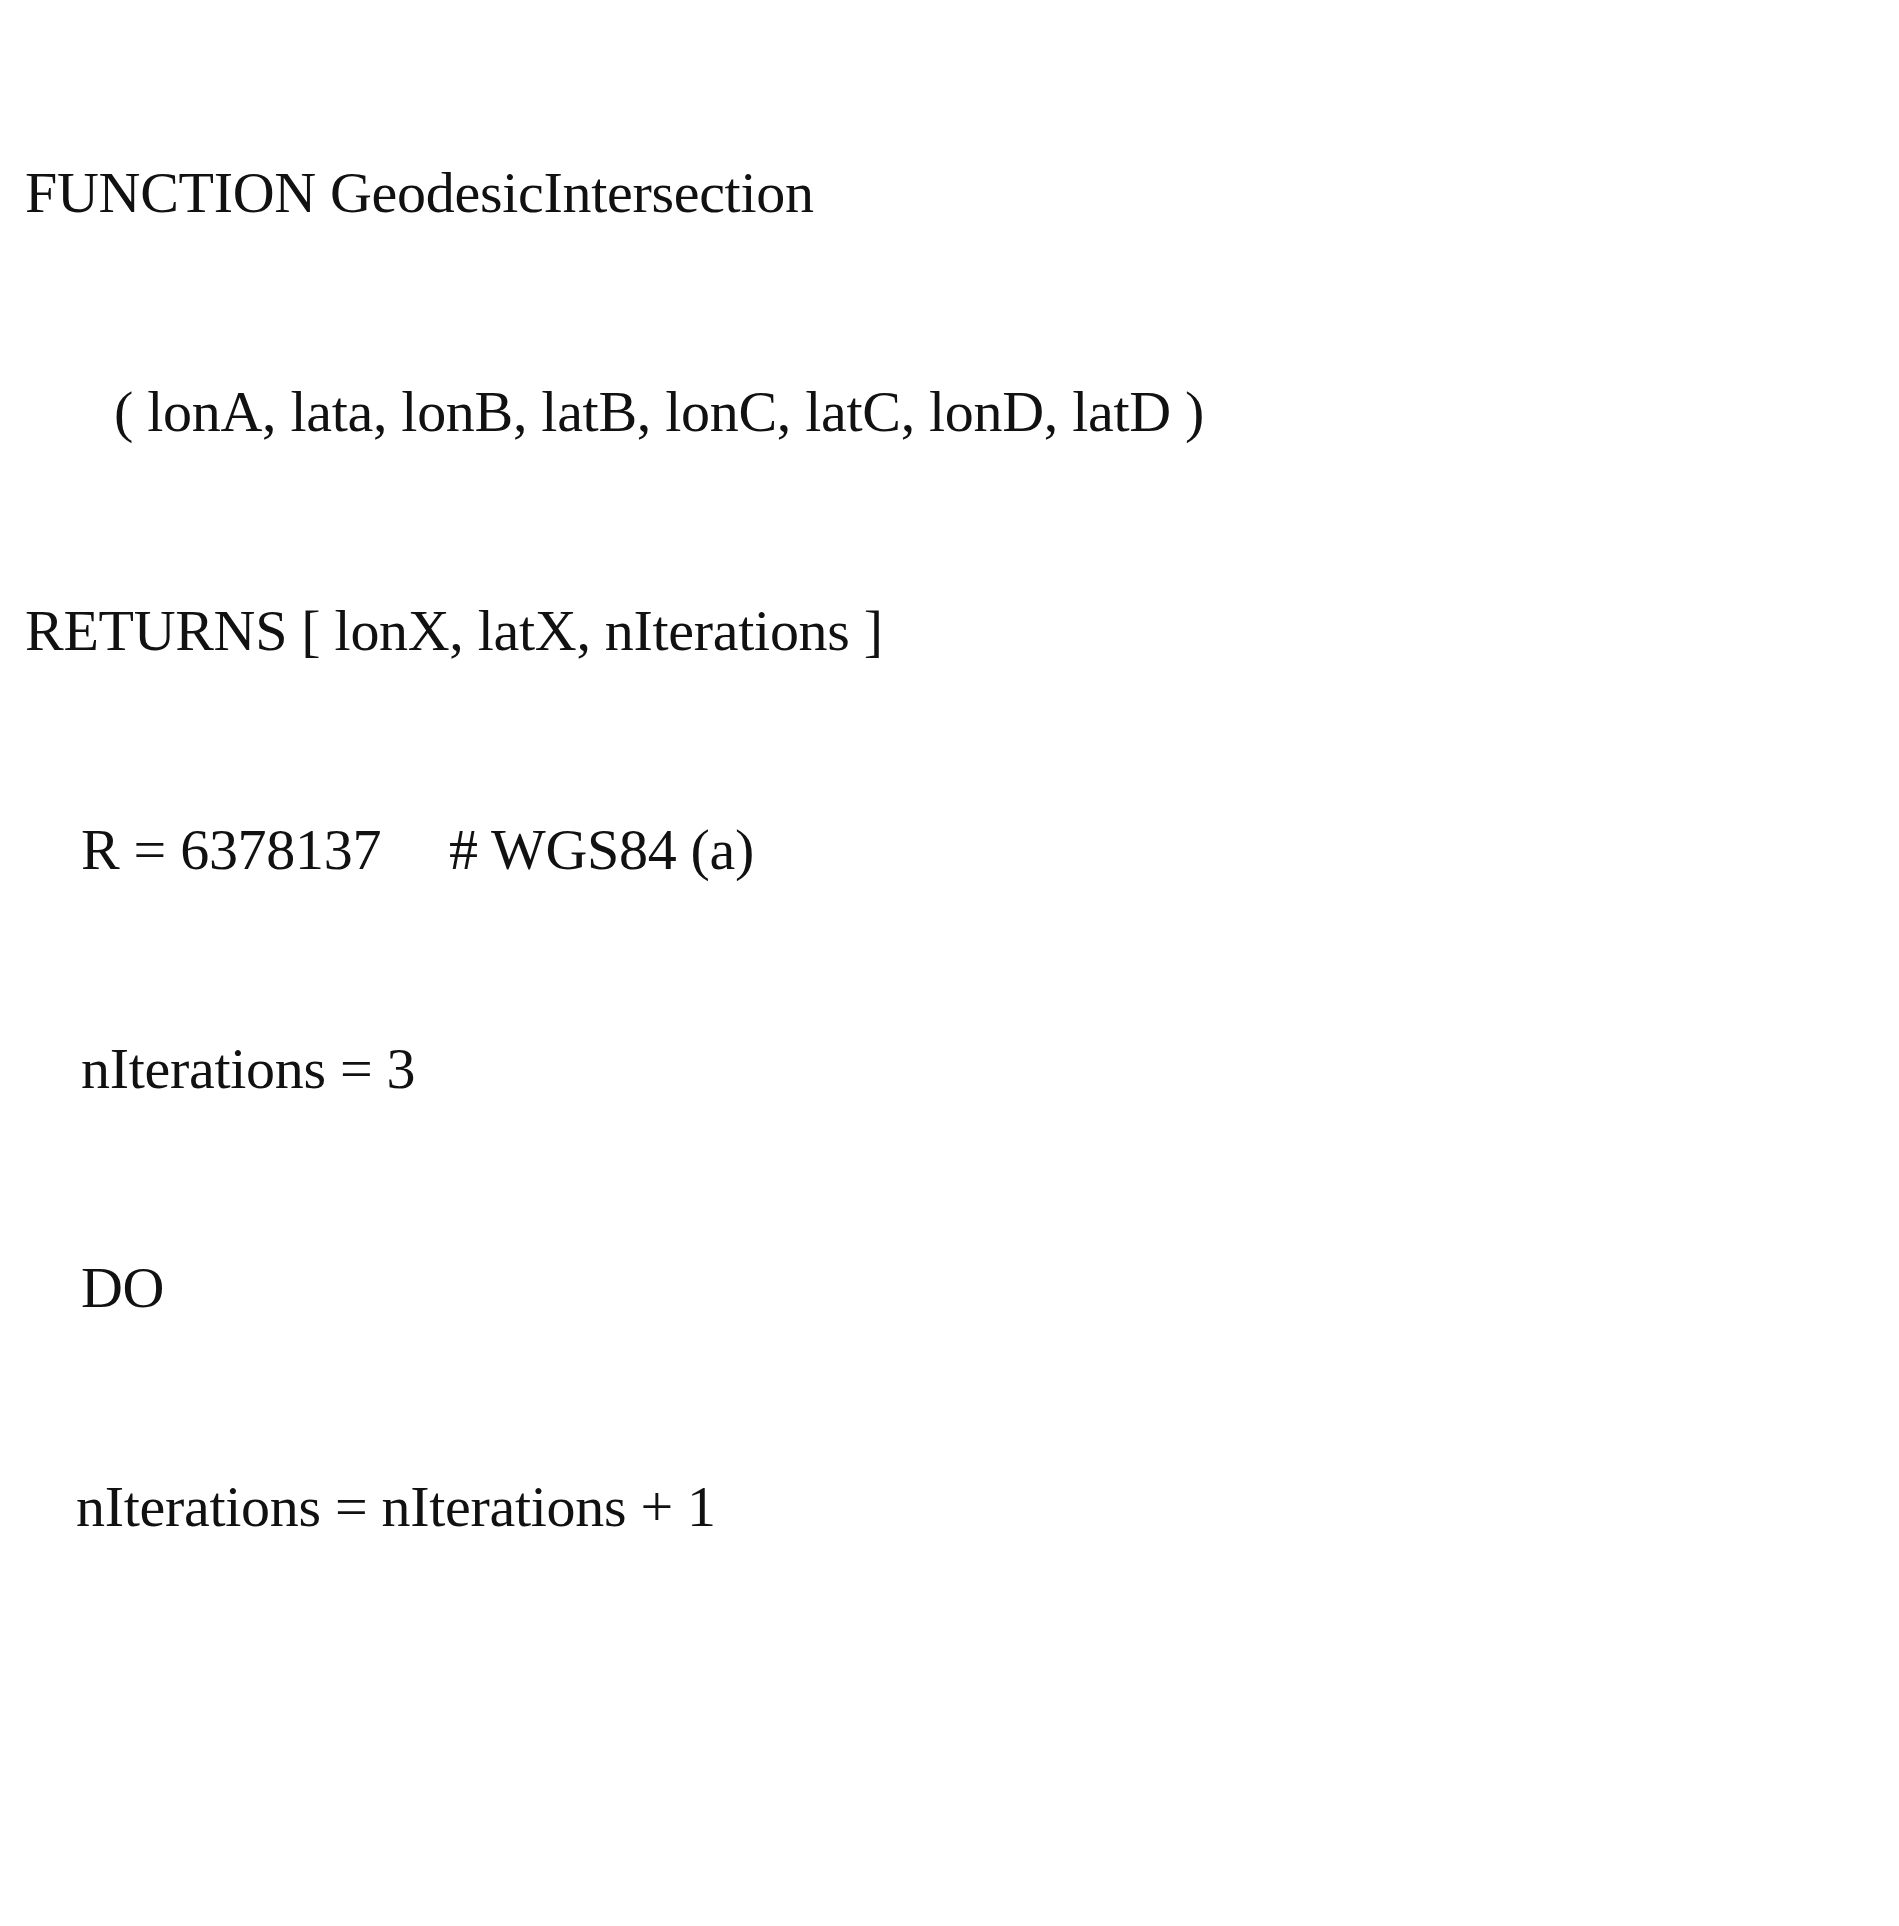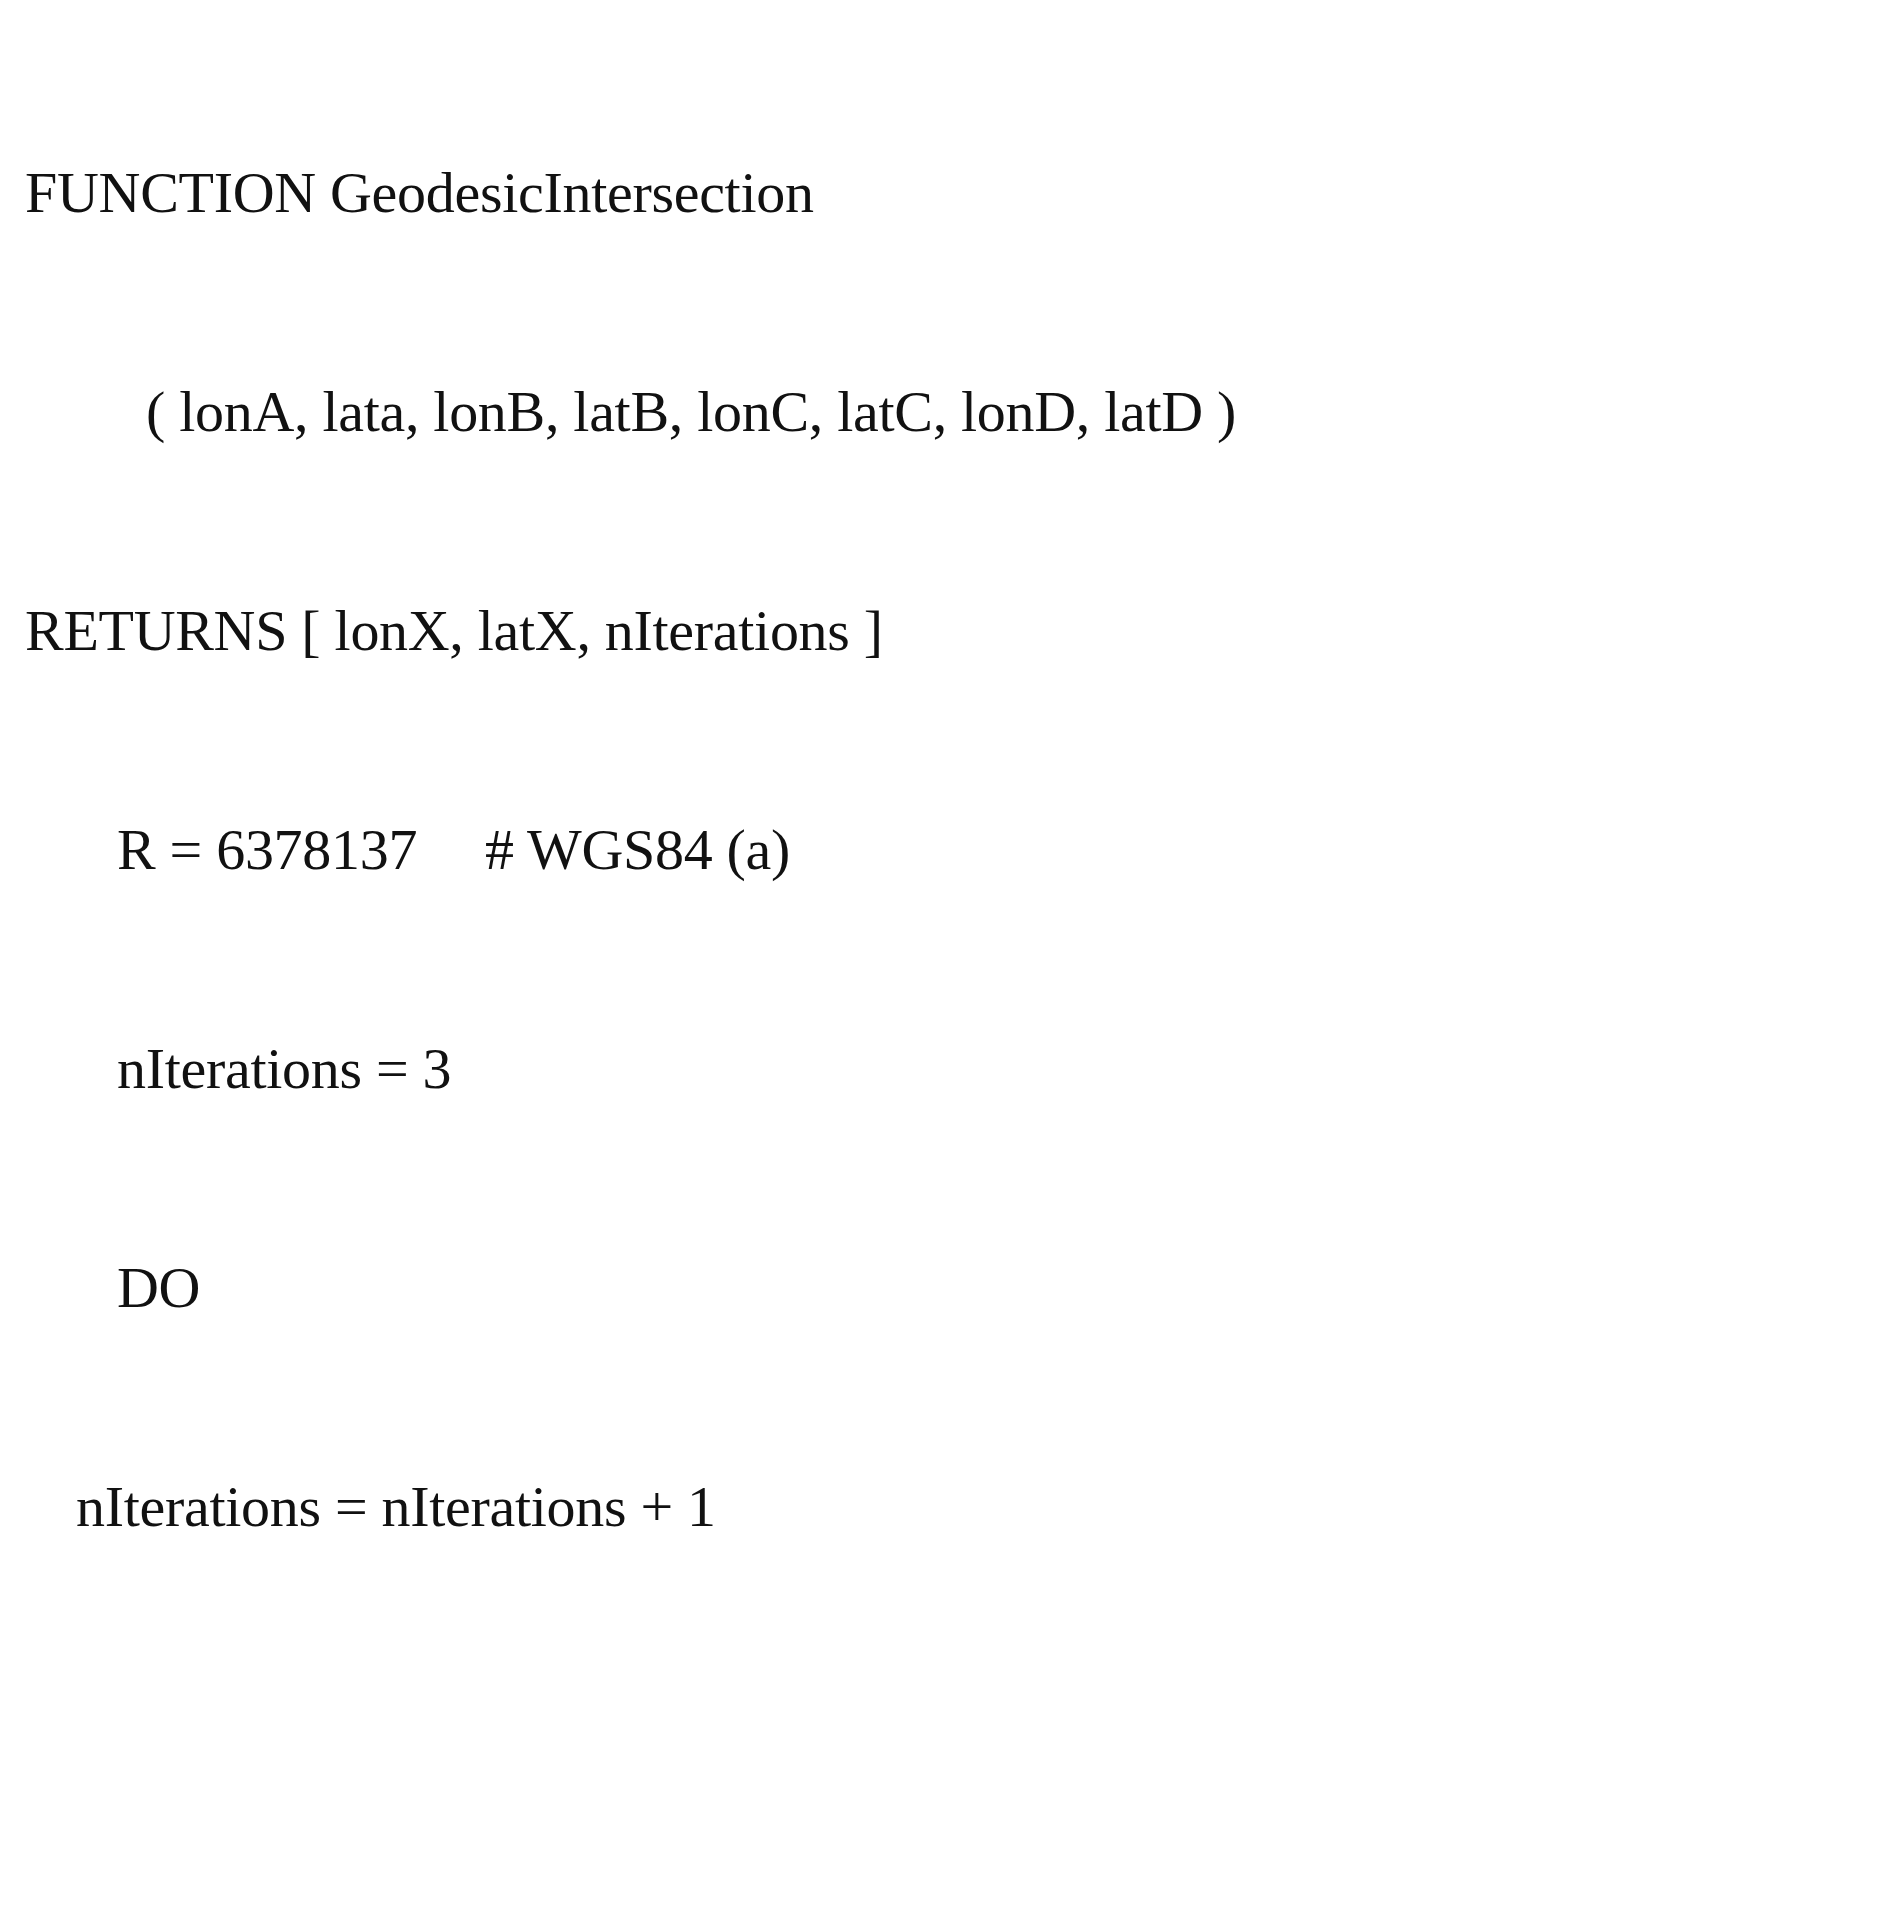--- a/index.html
+++ b/index.html
@@ -23,22 +23,22 @@
     line-height: 73px;
     color: #111111;
     white-space: pre;
   }
   .line {
     height: 73px;
     display: block;
     padding-left: 25px;
     letter-spacing: -0.3px;
   }
-  .line.indent-paren { padding-left: 114px; margin-left: 32px; }
-  .line.indent-1 { padding-left: 117px; }
+  .line.indent-paren { padding-left: 114px; }
+  .line.indent-1 { padding-left: 81px; }
   .line.indent-2 { padding-left: 76px; }
   .line.blank { }
   .comment-gap { display: inline-block; }
 </style>
 </head>
 <body>
 
 <div class="code">
   <div class="line">FUNCTION GeodesicIntersection</div>
   <div class="line indent-paren">( lonA, lata, lonB, latB, lonC, latC, lonD, latD )</div>

